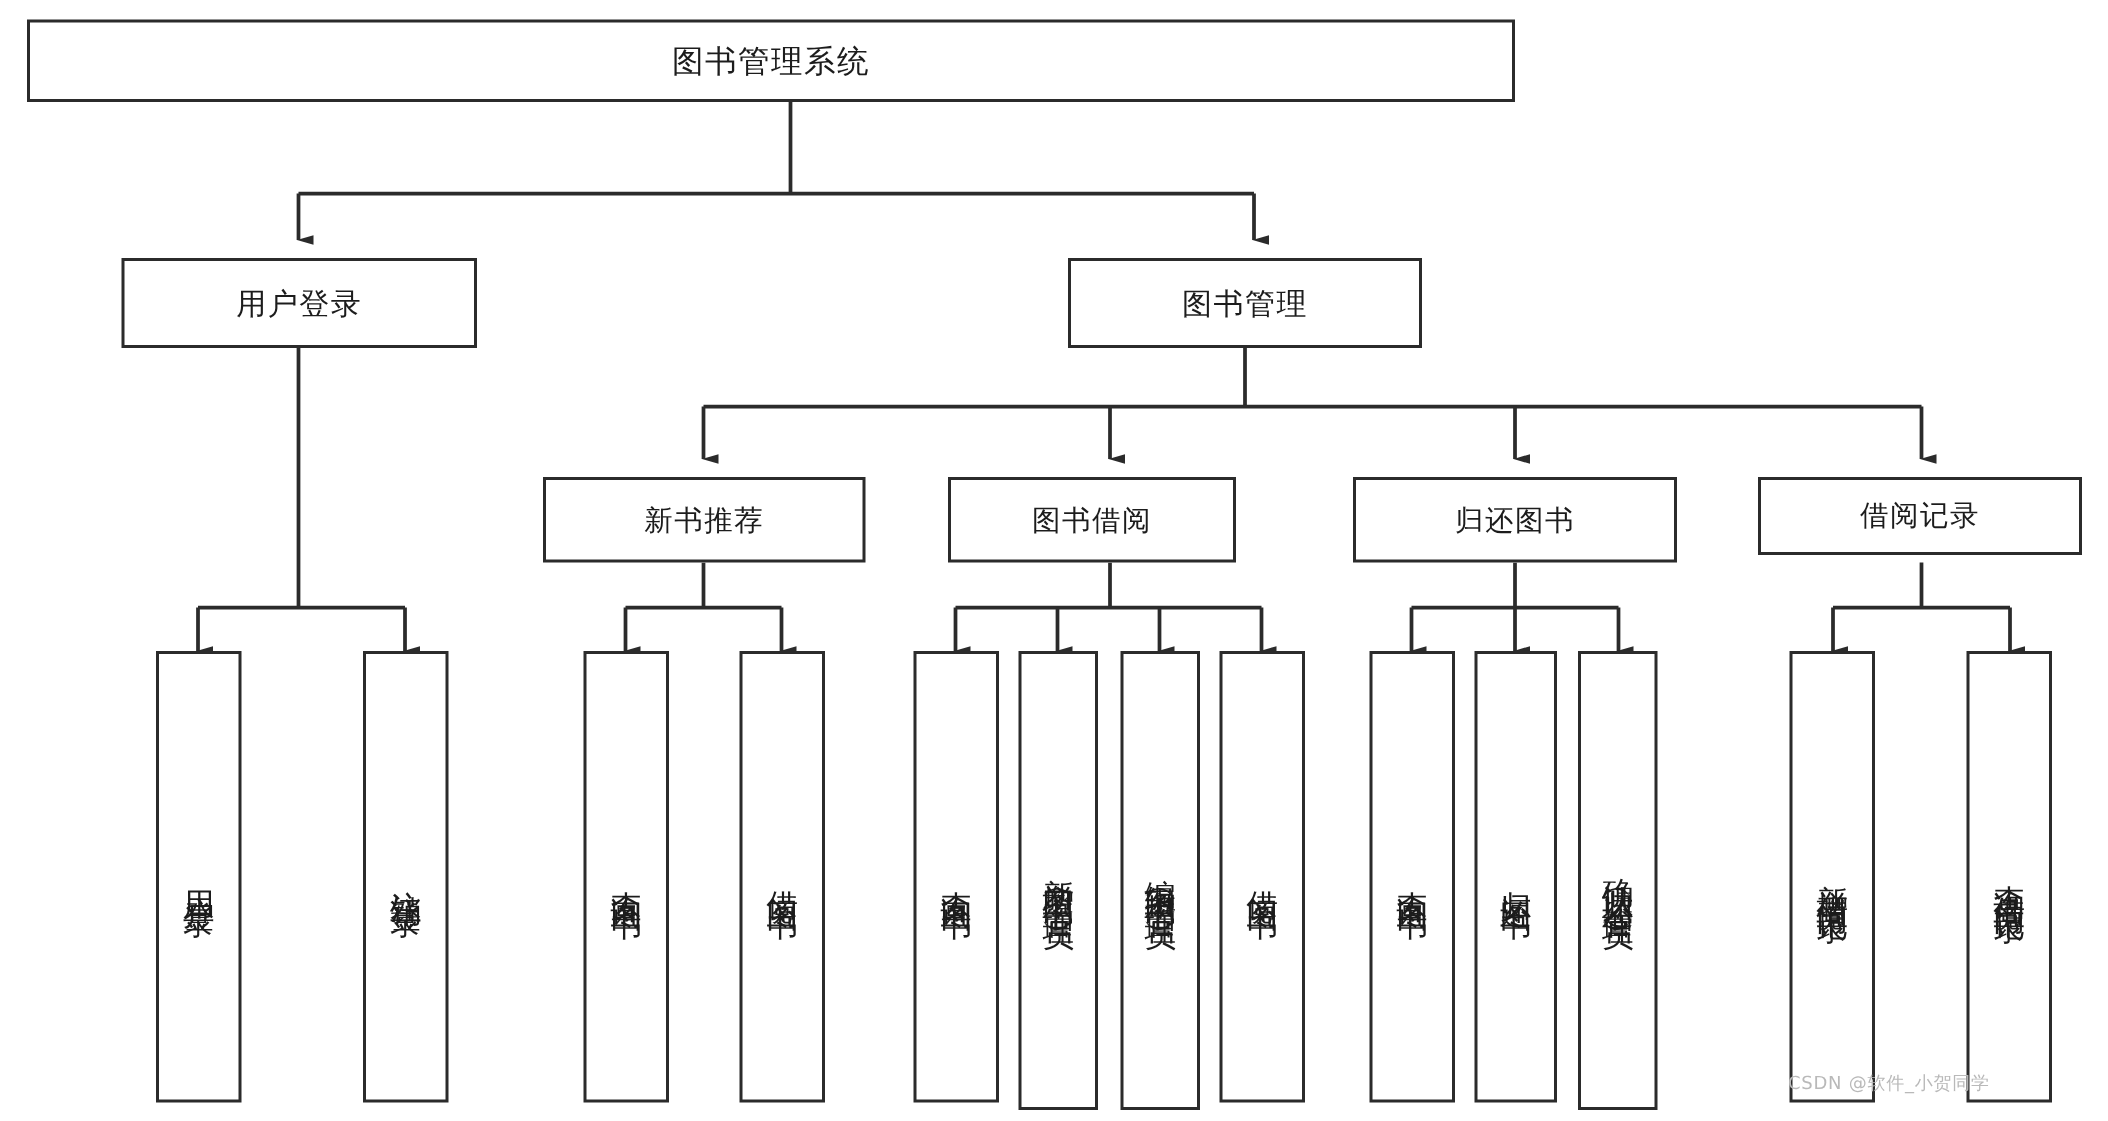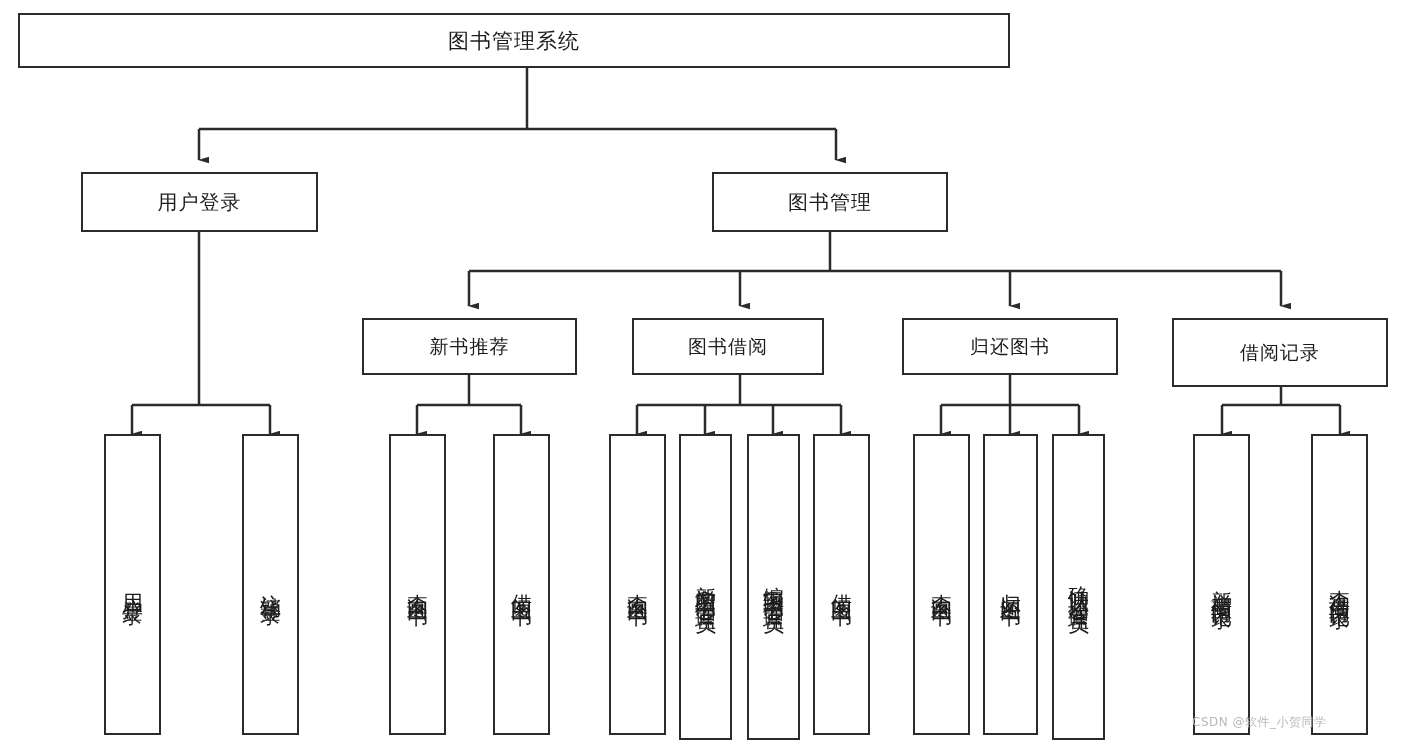--- a/index.html
+++ b/index.html
@@ -131,21 +131,21 @@
 
   <div class="node lvl2" style="left:362px;top:318px;width:215px;height:57px;font-family:Liberation Serif, serif;">
     <span>新书推荐</span>
   </div>
   <div class="node lvl2" style="left:632px;top:318px;width:192px;height:57px;">
     <span>图书借阅</span>
   </div>
   <div class="node lvl2" style="left:902px;top:318px;width:216px;height:57px;">
     <span>归还图书</span>
   </div>
-  <div class="node lvl2" style="left:1172px;top:318px;width:216px;height:69px;">
+  <div class="node lvl2" style="left:1172px;top:318px;width:216px;height:52px;">
     <span>借阅记录</span>
   </div>
 
   <div class="leaf" style="left:104px;top:434px;width:57px;height:301px;">
     <span class="vtext">用户登录</span>
   </div>
   <div class="leaf" style="left:242px;top:434px;width:57px;height:301px;">
     <span class="vtext">注销登录</span>
   </div>
 

